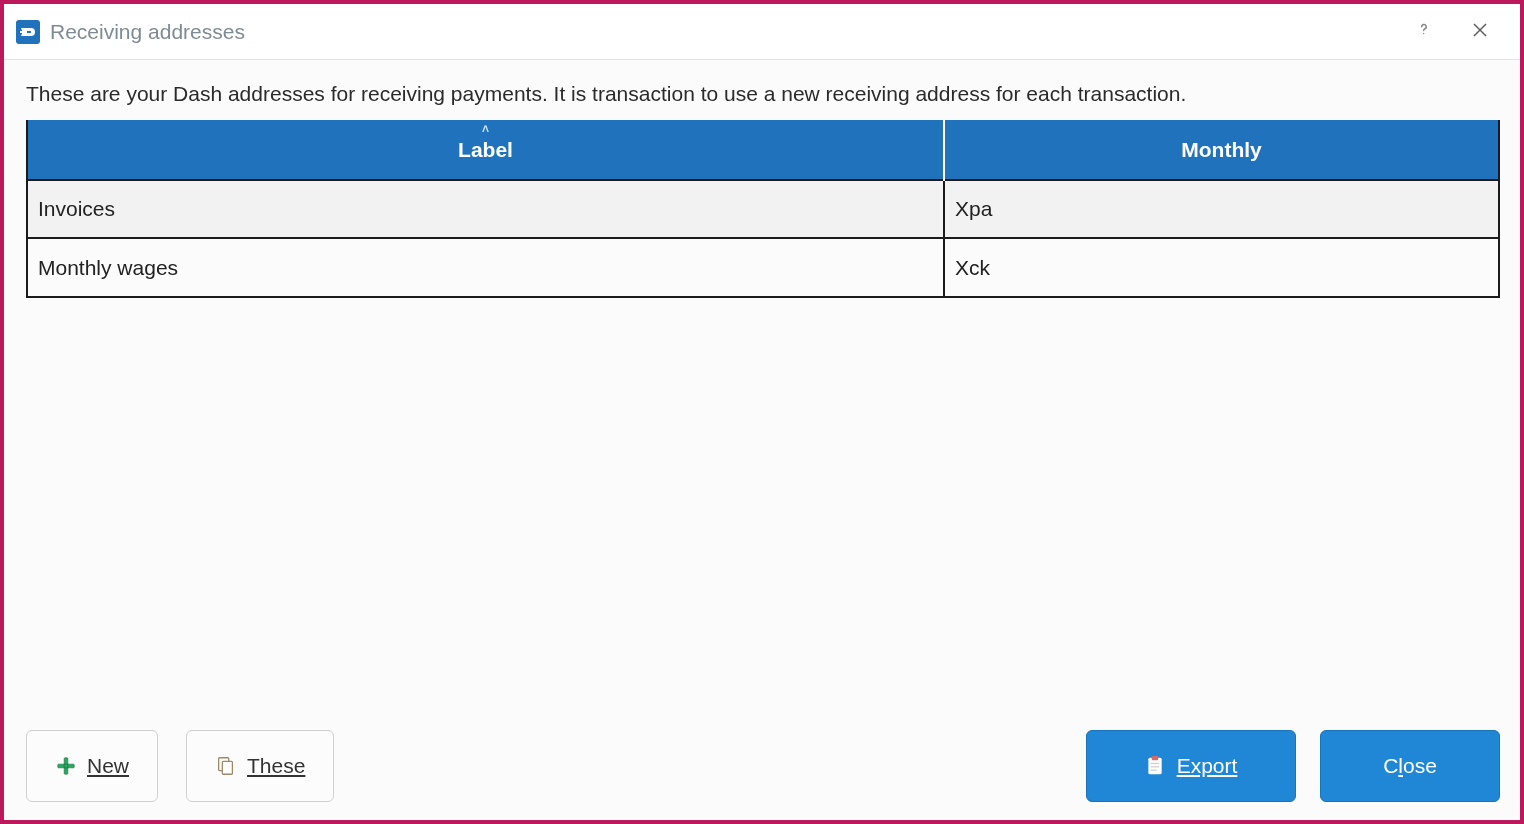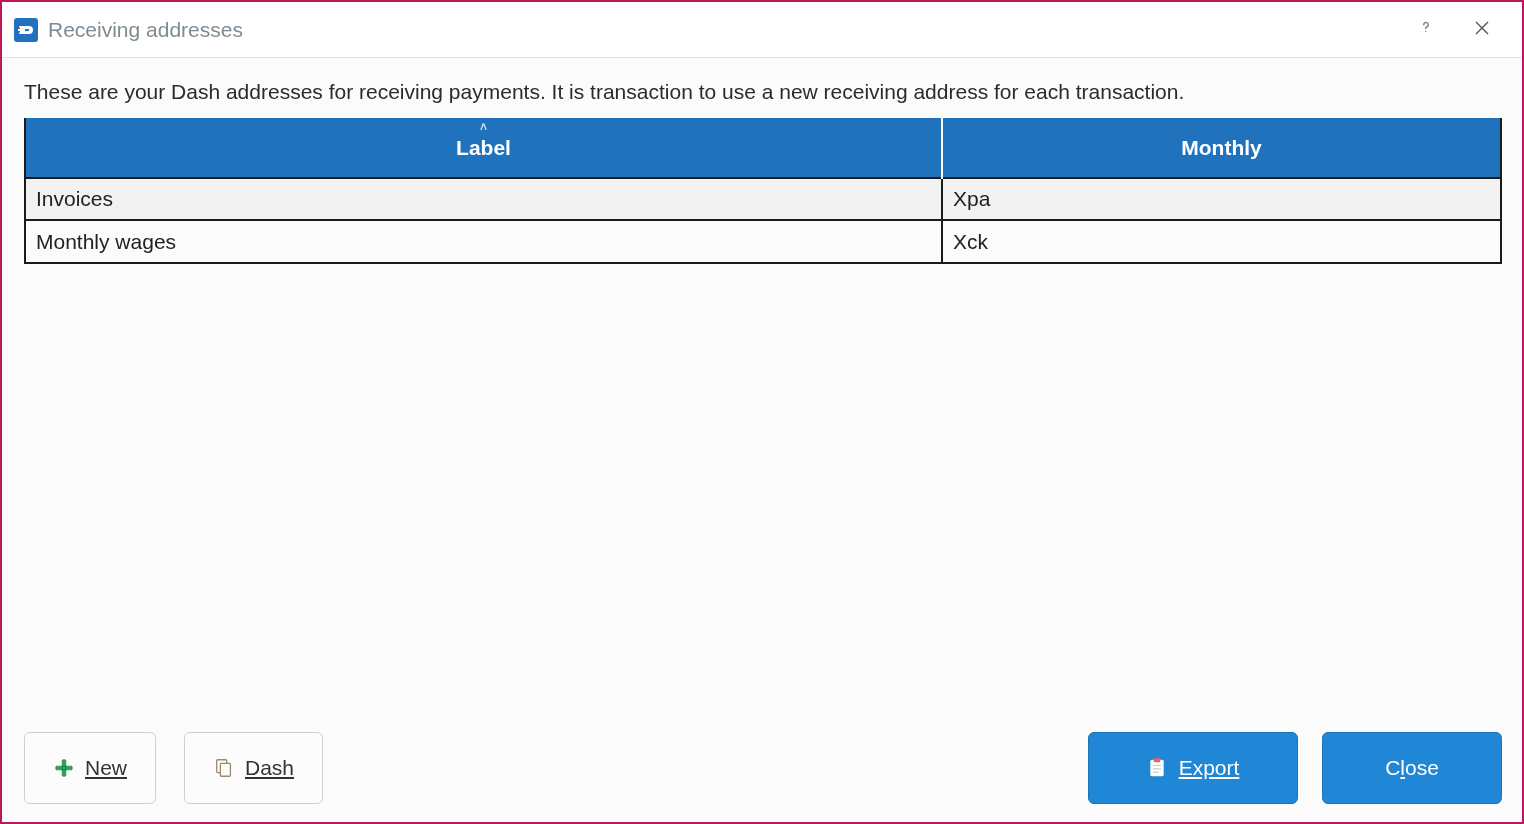--- a/index.html
+++ b/index.html
@@ -1,32 +1,32 @@
 <!DOCTYPE html>
 <html><head>
 <meta charset="utf-8">
 <style>
   * { box-sizing: border-box; margin: 0; padding: 0; }
   html, body { width: 1524px; height: 824px; font-family: "Segoe UI", Tahoma, sans-serif; background: #fff; overflow: hidden; }
-  .window { width: 1524px; height: 824px; border: 2px solid #be185d; background: #fbfbfb; display: flex; flex-direction: column; }
+  .window { width: 1524px; height: 824px; border: 4px solid #be185d; background: #fbfbfb; display: flex; flex-direction: column; }
   .titlebar { height: 56px; display: flex; align-items: center; padding: 0 12px; border-bottom: 1px solid #e3e3e3; background: #fff; }
   .titlebar .app-icon { width: 24px; height: 24px; margin-right: 10px; }
   .titlebar .title { color: #7f8b92; font-size: 21px; flex: 0 0 auto; }
   .titlebar .spacer { flex: 1 1 auto; }
   .tb-btn { width: 56px; height: 56px; display: flex; align-items: center; justify-content: center; color: #6a6a6a; font-size: 20px; cursor: pointer; }
 
   .content { flex: 1 1 auto; padding: 20px 20px 18px 22px; display: flex; flex-direction: column; }
   .description { font-size: 21px; color: #2b2b2b; margin-bottom: 12px; line-height: 1.35; }
 
   .table-wrap { border: 2px solid #1b1b1b; border-top: none; }
   table { width: 100%; border-collapse: collapse; table-layout: fixed; }
   thead th { background: #1f72bb; color: #fff; font-weight: 600; font-size: 21px; height: 60px; position: relative; border: none; }
   thead th:first-child { width: 916px; border-right: 2px solid #fff; }
   .sort-caret { position: absolute; top: 2px; left: 50%; transform: translateX(-50%); color: #cfe2f3; font-size: 12px; }
-  tbody td { height: 42px; font-size: 21px; color: #222; padding: 0 10px; border-top: 2px solid #1b1b1b; overflow: hidden; white-space: nowrap; text-overflow: ellipsis; }
+  tbody td { height: 58px; font-size: 21px; color: #222; padding: 0 10px; border-top: 2px solid #1b1b1b; overflow: hidden; white-space: nowrap; text-overflow: ellipsis; }
   tbody tr:first-child td { background: #f2f2f2; }
   tbody td:first-child { border-right: 2px solid #1b1b1b; }
 
   .button-bar { display: flex; gap: 28px; margin-top: auto; padding-top: 18px; align-items: center; }
   .button-bar .right { margin-left: auto; display: flex; gap: 24px; }
   .btn { height: 72px; border-radius: 6px; display: inline-flex; align-items: center; justify-content: center; gap: 10px; font-size: 21px; cursor: pointer; padding: 0 28px; min-width: 130px; }
   .btn-default { background: #fcfcfc; border: 1px solid #cfcfcf; color: #333; }
   .btn-primary { background: #1f87d6; border: 1px solid #1a74b8; color: #fff; gap: 12px; }
   .mnemonic { text-decoration: underline; }
   .ico { display: inline-flex; align-items: center; justify-content: center; }
@@ -108,21 +108,21 @@
         <span><span class="mnemonic">New</span></span>
       </div>
 
       <div class="btn btn-default">
         <span class="ico">
           <svg width="22" height="22" viewBox="0 0 24 24" fill="none" stroke="#9a8a6a" stroke-width="1.4">
             <rect x="4" y="3" width="11" height="14" rx="1" fill="#fdfdfb"></rect>
             <rect x="8" y="7" width="11" height="14" rx="1" fill="#fdfdfb"></rect>
           </svg>
         </span>
-        <span><span class="mnemonic">Dash</span></span>
+        <span><span class="mnemonic">These</span></span>
       </div>
 
       <div class="right">
         <div class="btn btn-primary" style="min-width:210px">
           <span class="ico">
             <svg width="20" height="22" viewBox="0 0 24 26">
               <rect x="4" y="3" width="16" height="20" rx="2" fill="#fff"></rect>
               <rect x="8" y="1" width="8" height="5" rx="1.5" fill="#d46a6a"></rect>
               <line x1="7" y1="10" x2="17" y2="10" stroke="#c9c9c9" stroke-width="1.4"></line>
               <line x1="7" y1="14" x2="17" y2="14" stroke="#c9c9c9" stroke-width="1.4"></line>

